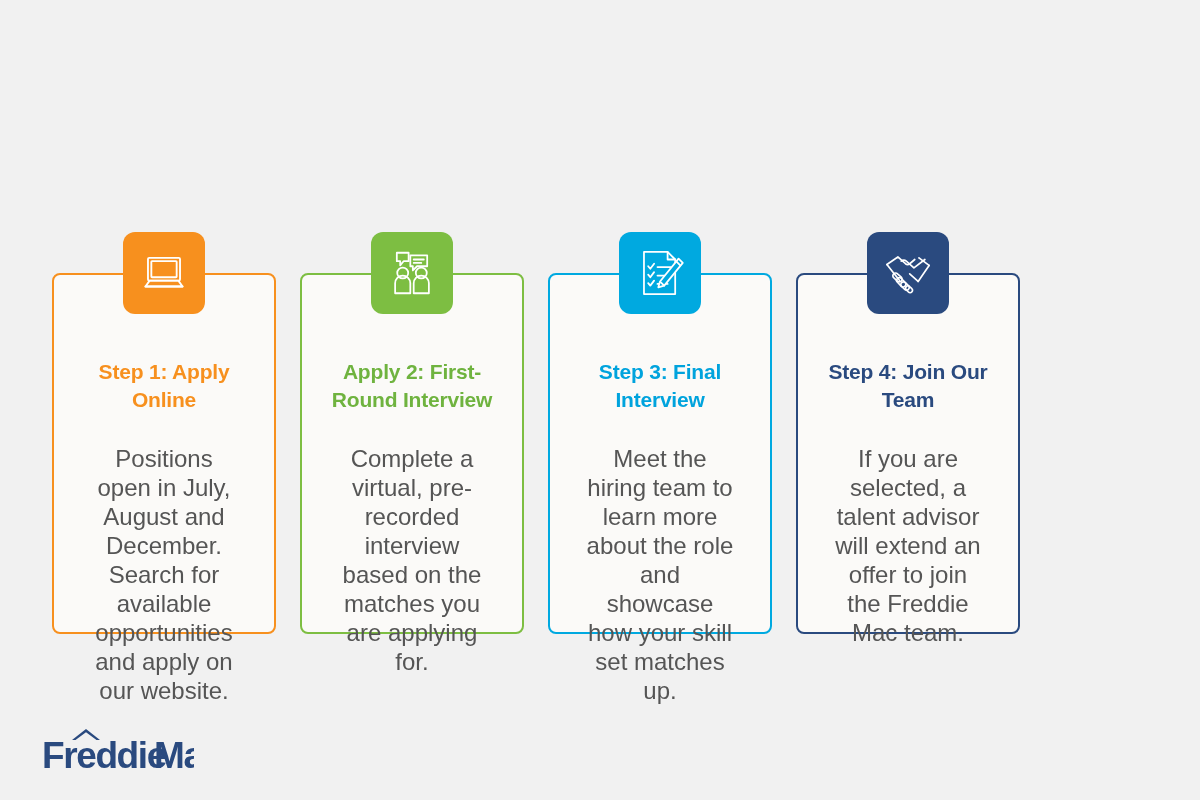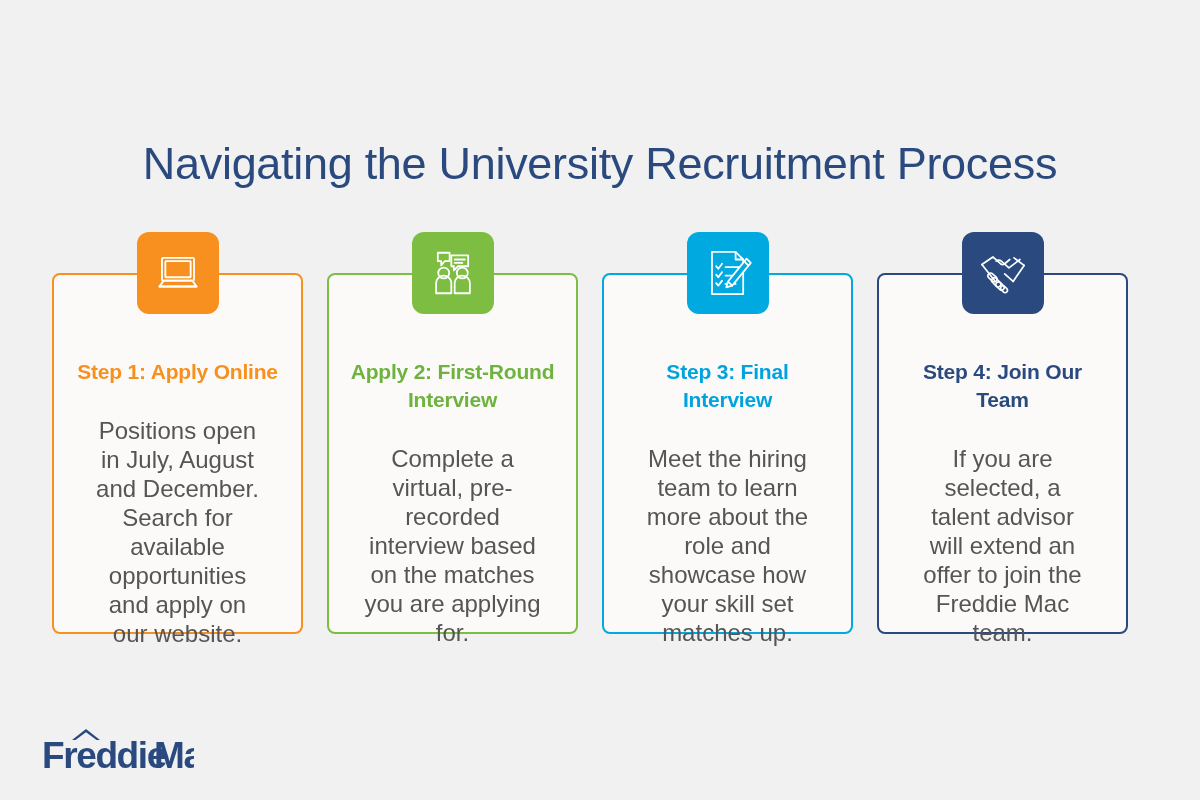--- a/index.html
+++ b/index.html
@@ -33,21 +33,21 @@
     letter-spacing: -0.3px;
     color: #2a4a7f;
     white-space: nowrap;
   }
 
   
   .cards {
     position: absolute;
     top: 232px;
     left: 52px;
-    width: 1076px;
+    width: 968px;
     height: 402px;
     display: flex;
     gap: 24px;
   }
 
   .card-wrap {
     position: relative;
     flex: 1 1 0;
     height: 402px;
   }
@@ -142,21 +142,20 @@
     display: flex;
     align-items: flex-end;
   }
   .logo svg { display: block; }
 </style>
 </head>
 <body>
 
 <div id="infographic">
 
-  <h1 class="title">Navigating the University Recruitment Process</h1>
 
   <div class="cards">
 
     <div class="card-wrap theme-orange">
       <div class="card"></div>
       <div class="icon-tile">
         <svg viewBox="0 0 64 64" fill="none" stroke="#ffffff" stroke-width="2.2" stroke-linecap="round" stroke-linejoin="round">
           <rect x="13" y="14" width="38" height="27" rx="1.5"></rect>
           <rect x="17" y="18" width="30" height="19" rx="0.8"></rect>
           <path d="M10 48 L15 41 L49 41 L54 48 Z"></path>

